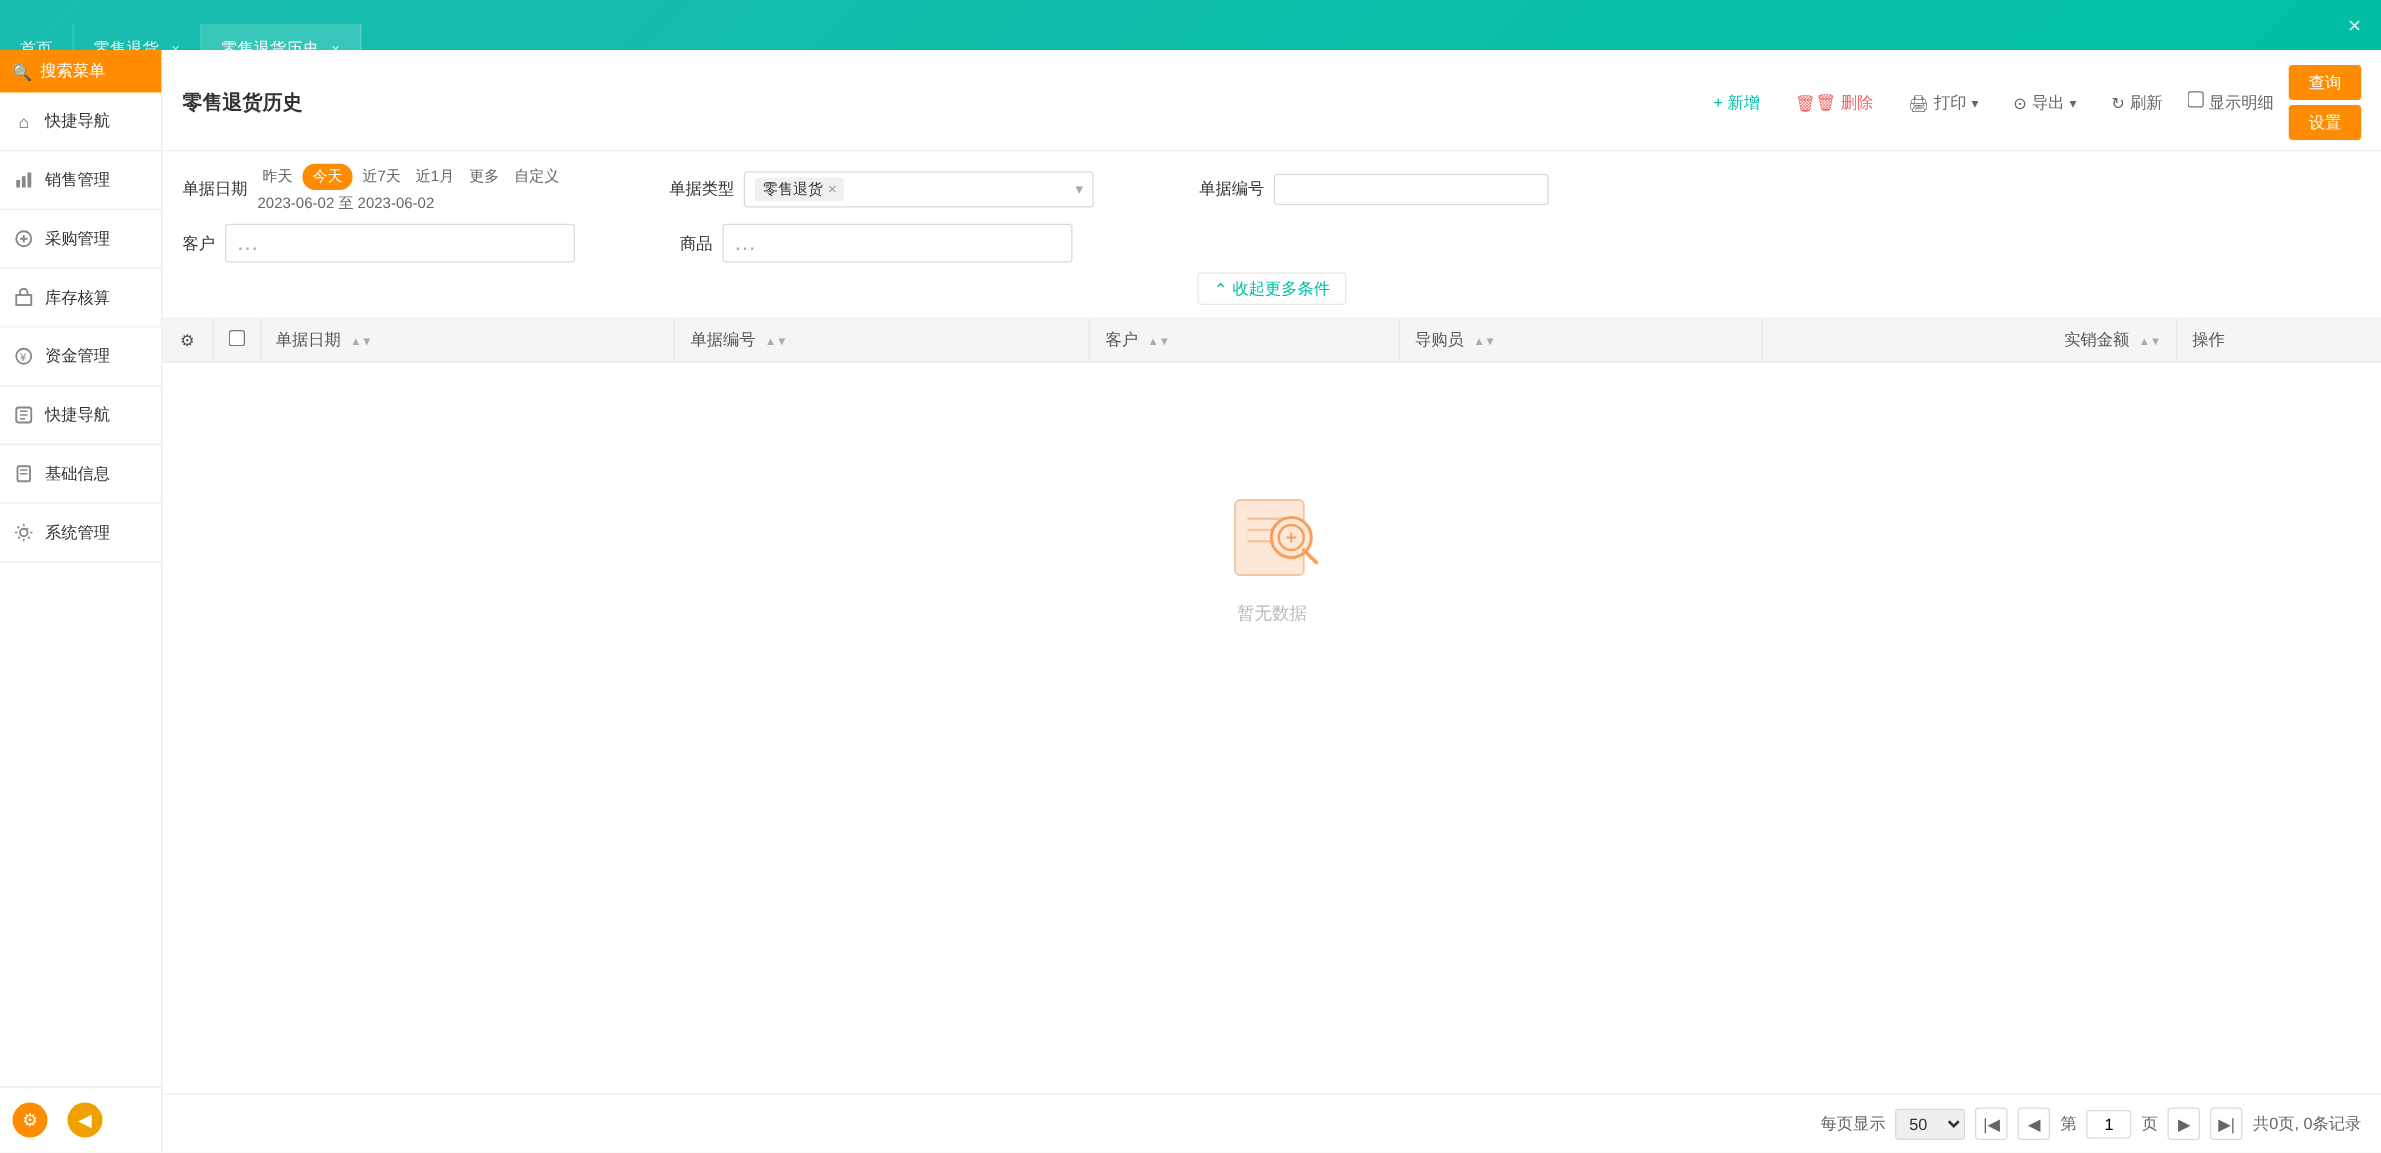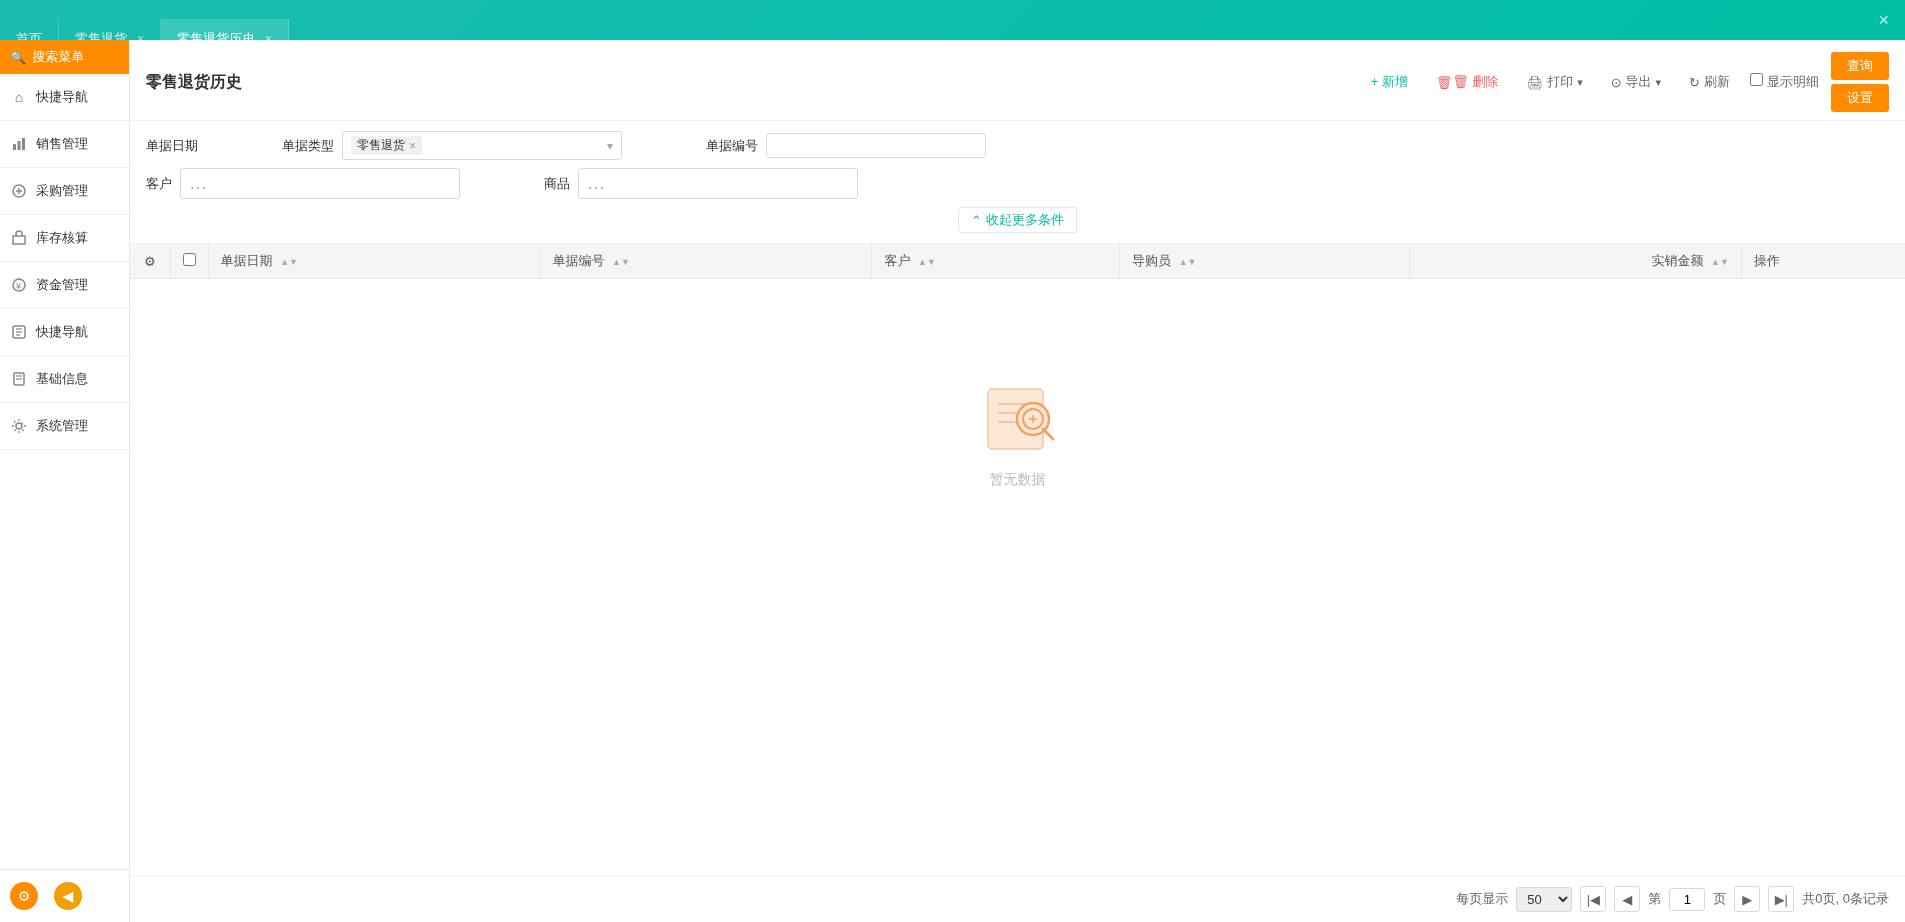--- a/index.html
+++ b/index.html
@@ -525,20 +525,31 @@
           <button class="btn-settings">设置</button>
         </div>
       </div>
     </div>
 
     <div class="filter-area">
       <div class="filter-row">
 
         <div class="filter-item">
           <span class="filter-label">单据日期</span>
+          <div>
+            <div class="date-options">
+              <span class="date-opt">昨天</span>
+              <span class="date-opt active">今天</span>
+              <span class="date-opt">近7天</span>
+              <span class="date-opt">近1月</span>
+              <span class="date-opt">更多</span>
+              <span class="date-opt">自定义</span>
+            </div>
+            <div class="date-range">2023-06-02 至 2023-06-02</div>
+          </div>
         </div>
 
         <div class="filter-item" style="margin-left:60px;">
           <span class="filter-label">单据类型</span>
           <div class="filter-select" style="min-width:280px;">
             <div>
               <span class="tag-item">
                 <span>零售退货</span>
                 <span class="tag-close">×</span>
               </span>

